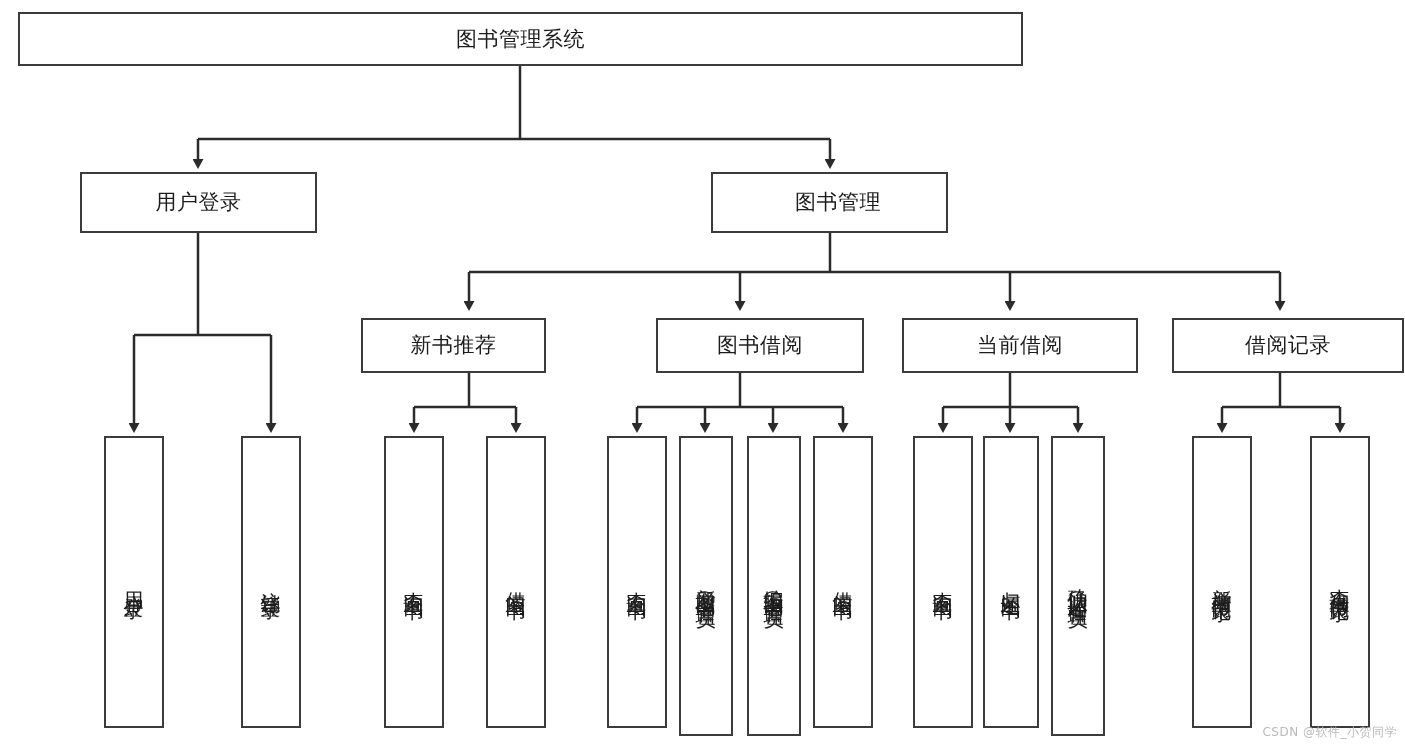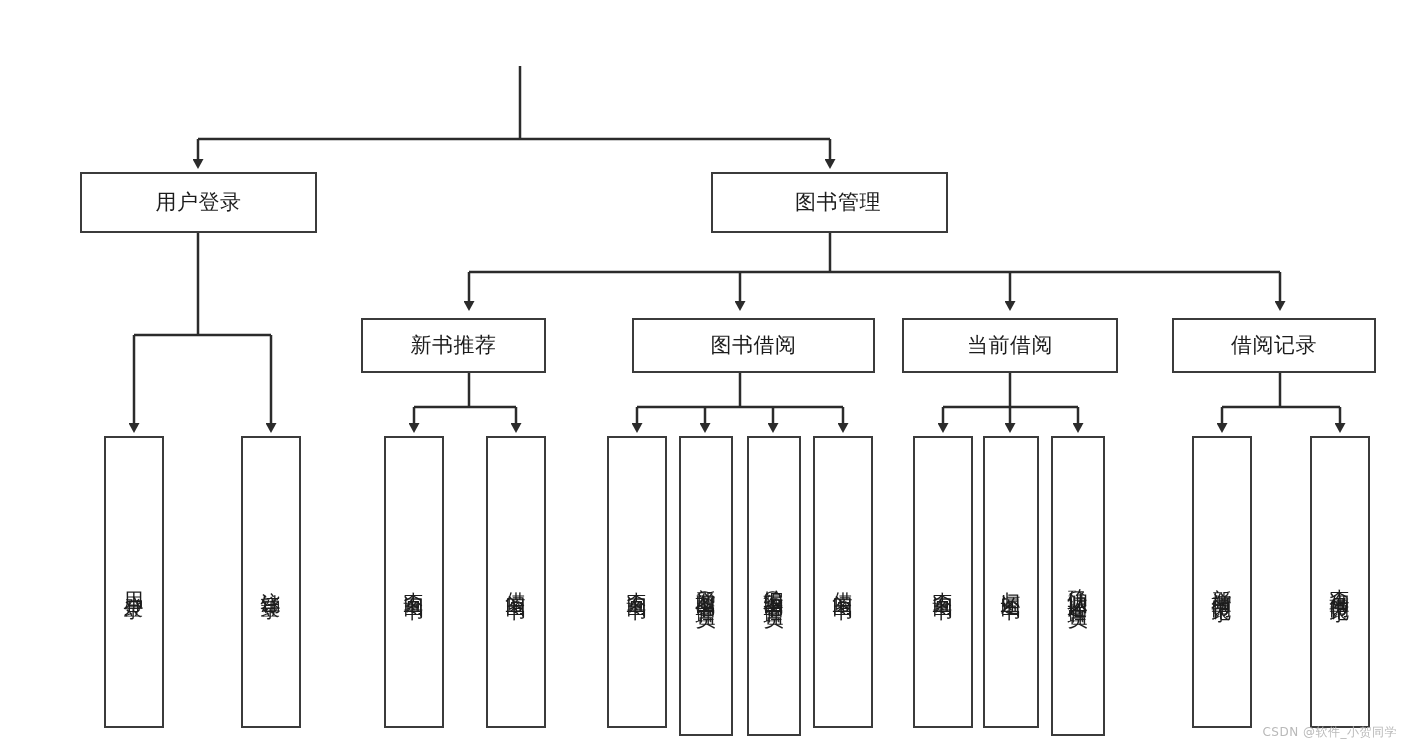--- a/index.html
+++ b/index.html
@@ -116,42 +116,45 @@
       <path d="M1010,407 L1010,424" marker-end="url(#arrow)"></path>
       <path d="M1078,407 L1078,424" marker-end="url(#arrow)"></path>
 
       <path d="M1280,373 L1280,407"></path>
       <path d="M1222,407 L1340,407"></path>
       <path d="M1222,407 L1222,424" marker-end="url(#arrow)"></path>
       <path d="M1340,407 L1340,424" marker-end="url(#arrow)"></path>
     </g>
   </svg>
 
+  <div class="node" style="left:18px; top:12px; width:1005px; height:54px;">
+    <span class="label">图书管理系统</span>
+  </div>
 
   <div class="node" style="left:80px; top:172px; width:237px; height:61px;">
     <span class="label">用户登录</span>
   </div>
 
   <div class="node" style="left:711px; top:172px; width:237px; height:61px;padding-left:17px;">
     <span class="label">图书管理</span>
   </div>
 
   <div class="node" style="left:361px; top:318px; width:185px; height:55px;">
     <span class="label">新书推荐</span>
   </div>
 
-  <div class="node" style="left:632px; top:318px; width:243px; height:55px;">
+  <div class="node" style="left:656px; top:318px; width:208px; height:55px;">
     <span class="label">图书借阅</span>
   </div>
 
-  <div class="node" style="left:902px; top:318px; width:216px; height:55px;">
+  <div class="node" style="left:902px; top:318px; width:236px; height:55px;">
     <span class="label">当前借阅</span>
   </div>
 
-  <div class="node" style="left:1172px; top:318px; width:204px; height:55px;">
+  <div class="node" style="left:1172px; top:318px; width:232px; height:55px;">
     <span class="label">借阅记录</span>
   </div>
 
   <div class="node leaf" style="left:104px; top:436px; width:60px; height:292px;">
     <span class="label">用户登录</span>
   </div>
   <div class="node leaf" style="left:241px; top:436px; width:60px; height:292px;">
     <span class="label">注销登录</span>
   </div>
 

